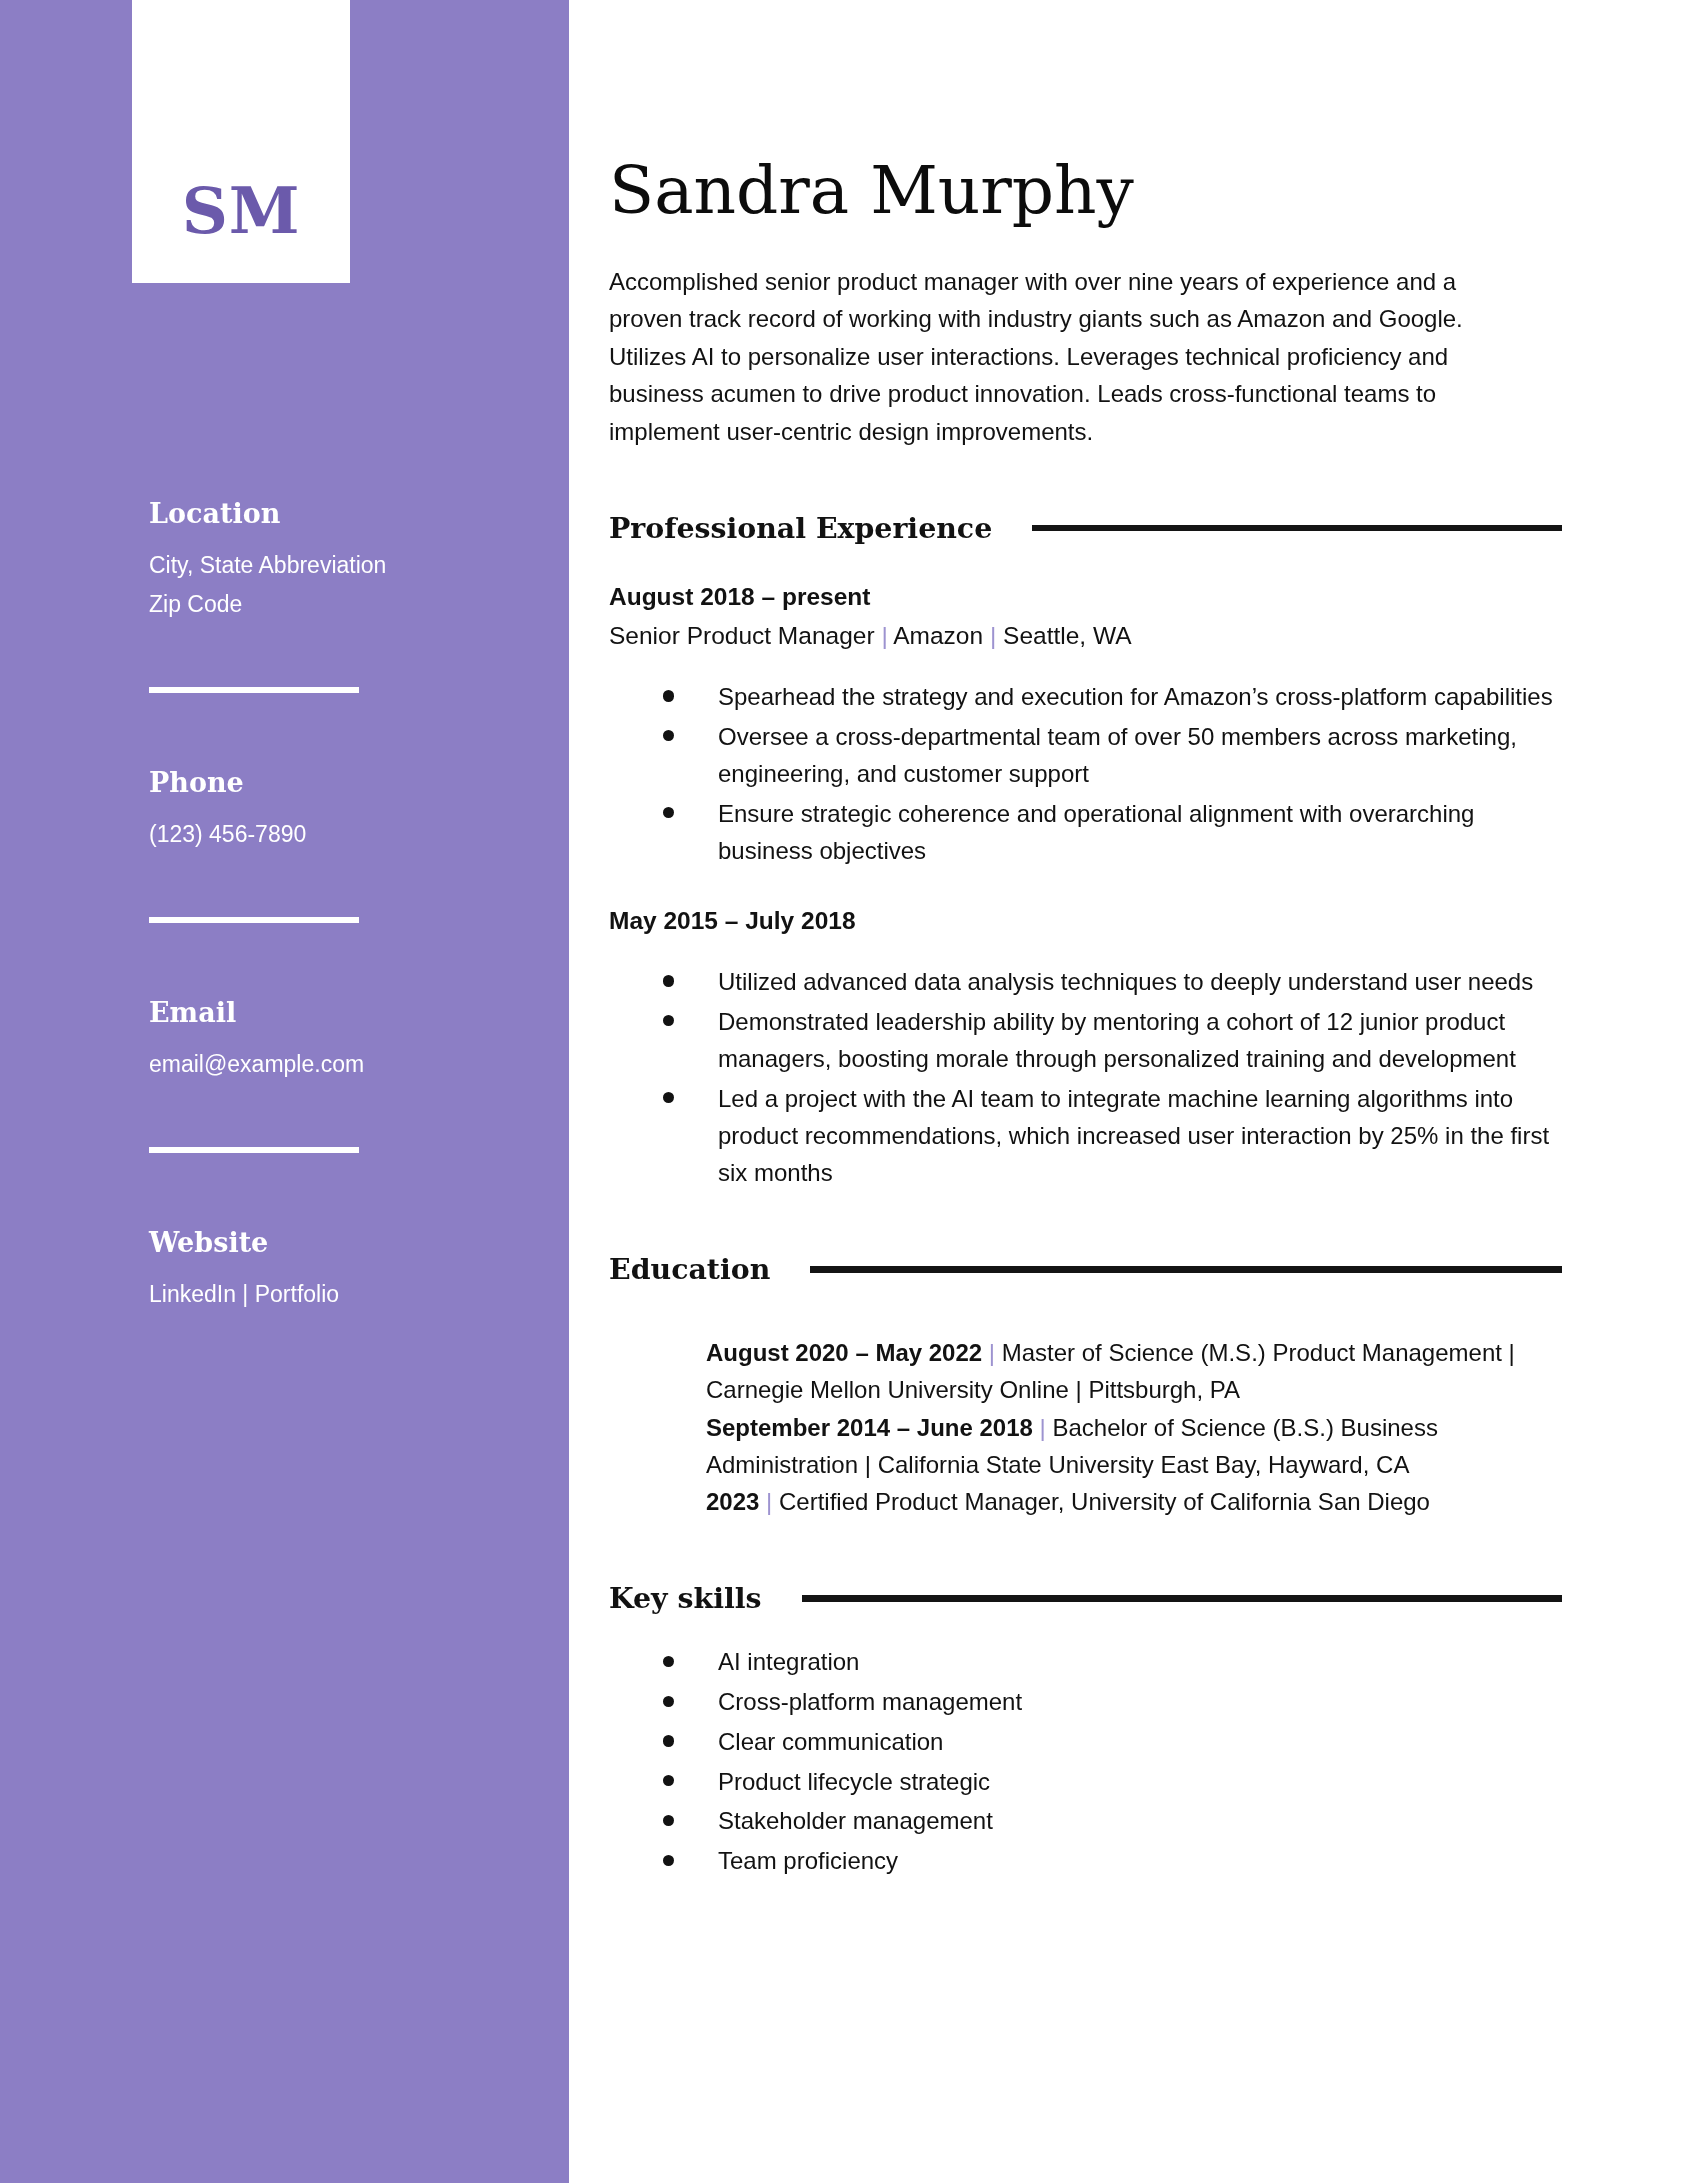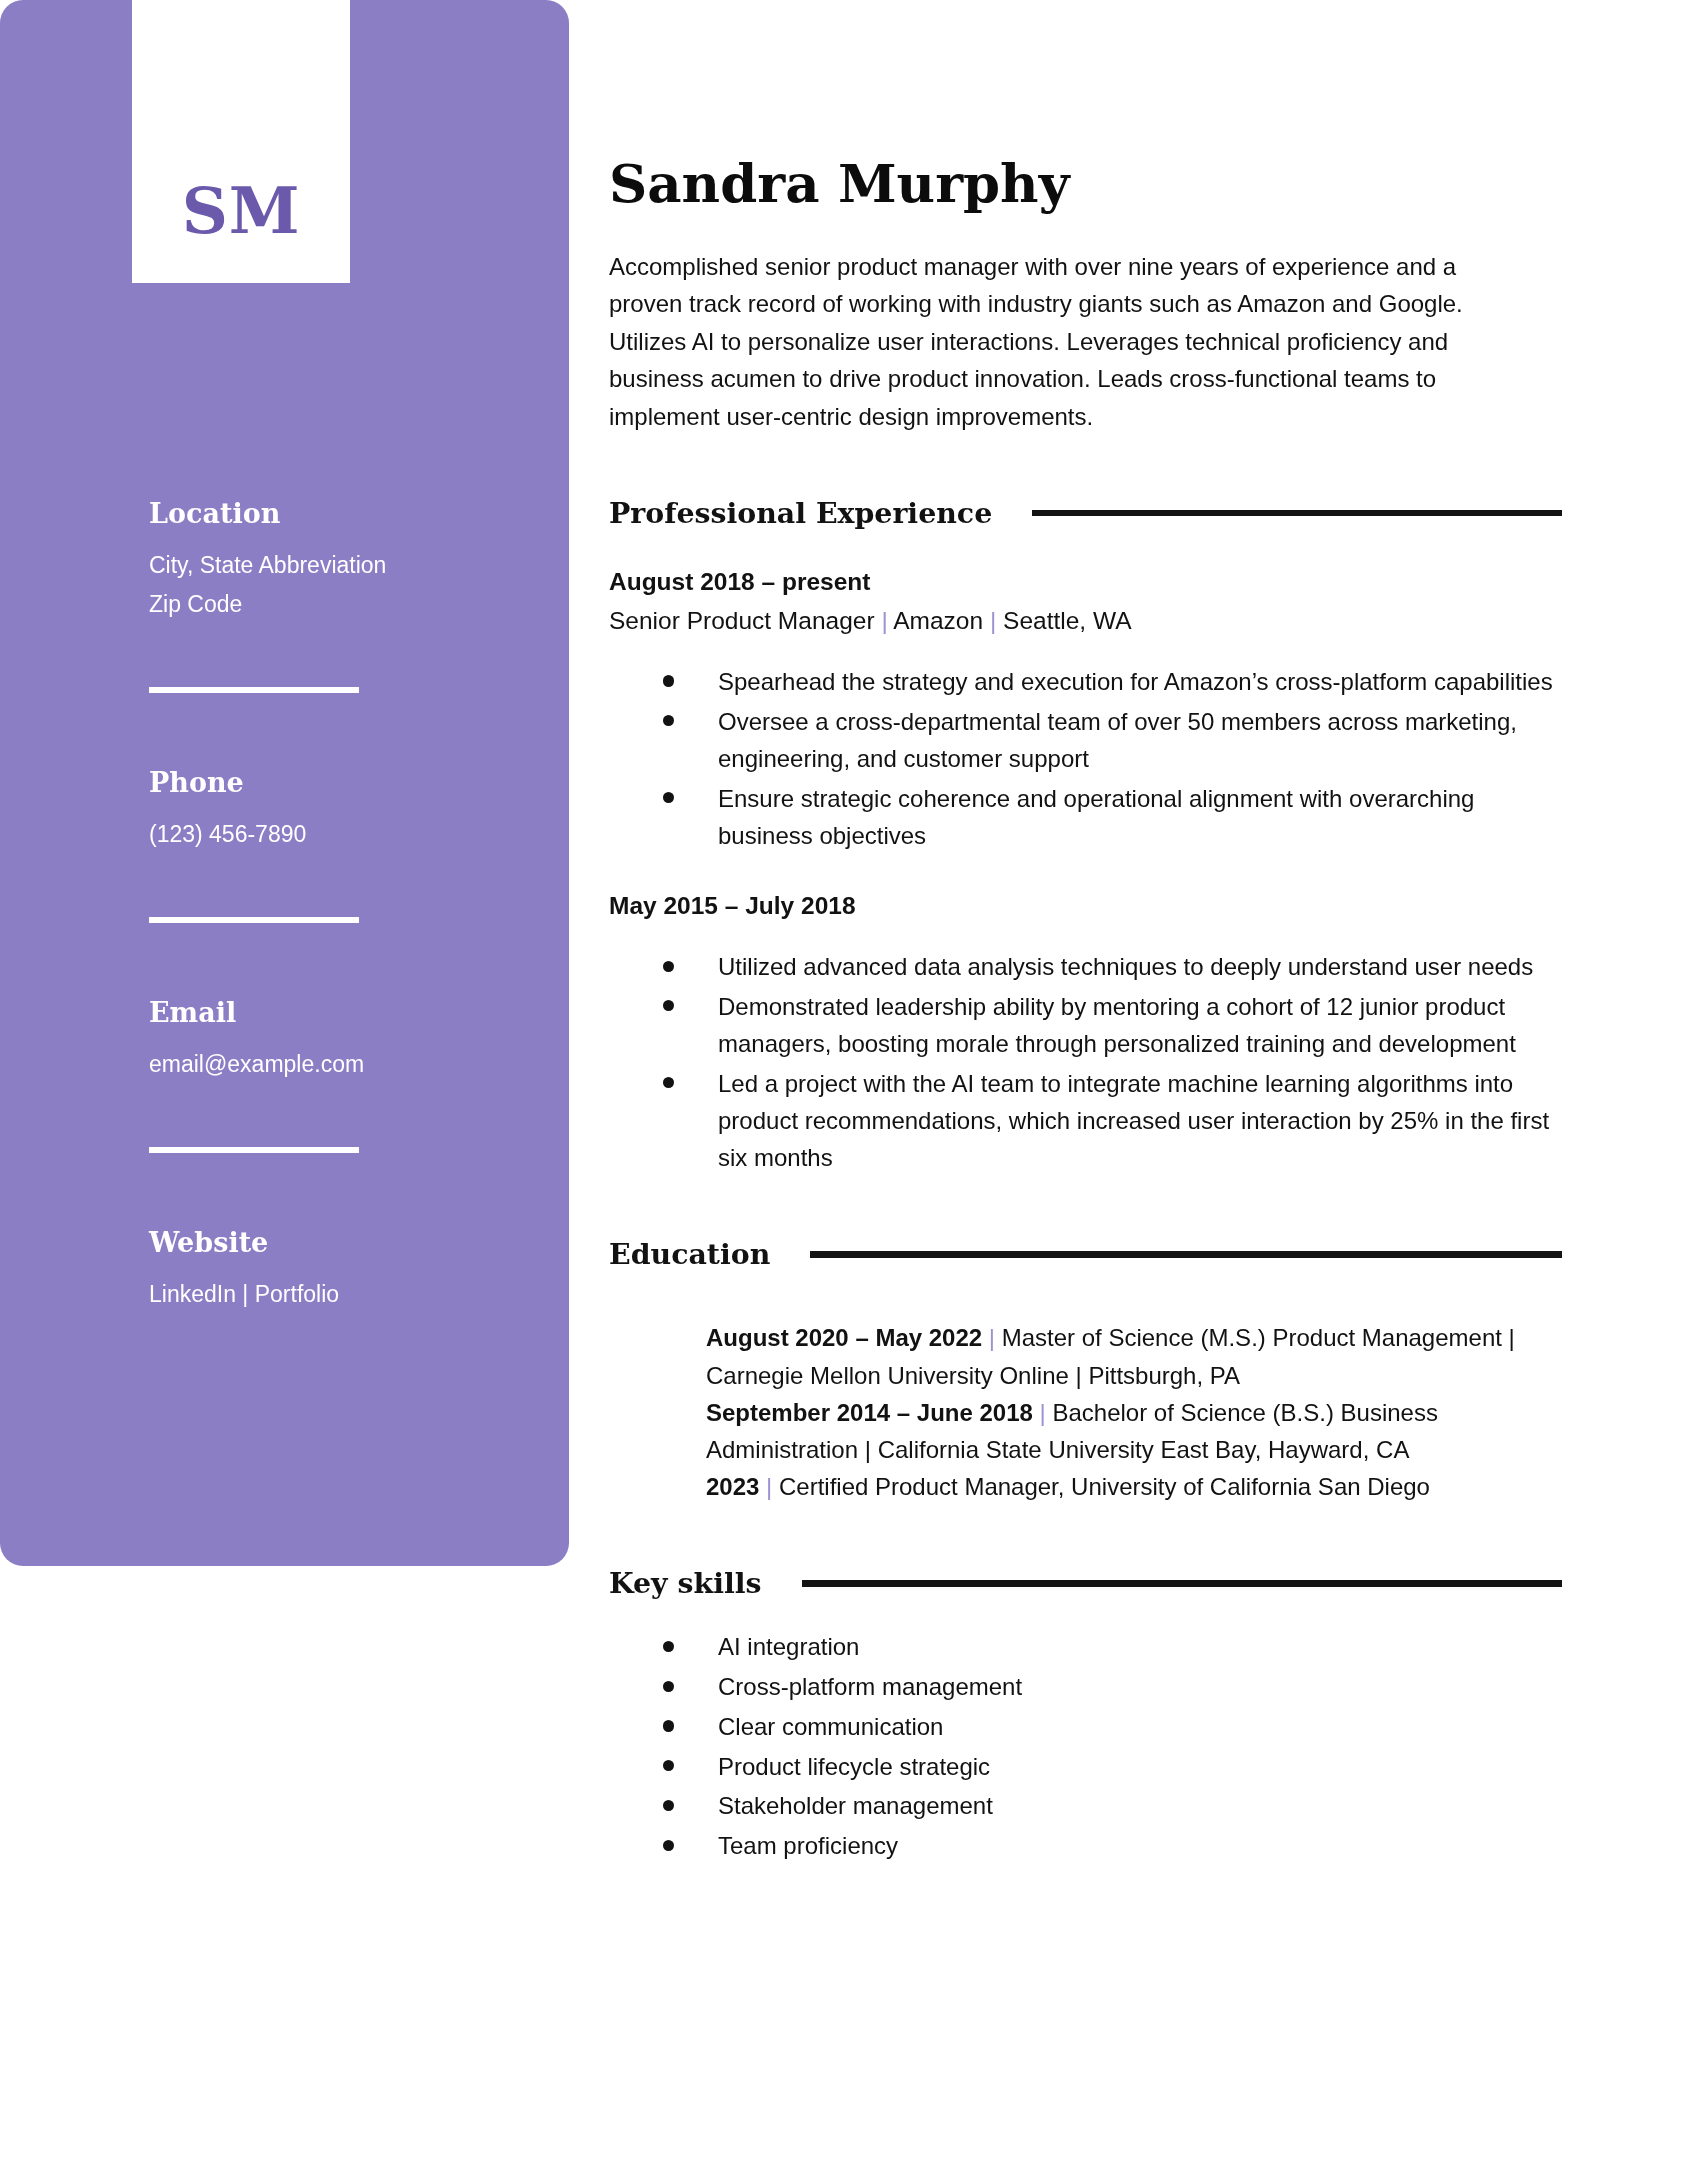--- a/index.html
+++ b/index.html
@@ -2,32 +2,32 @@
 <html style="font-size:10.6px"><head>
 <meta charset="utf-8">
 <style>
   html,body{margin:0;padding:0;}
   body{
     width:1687px;height:2183px;position:relative;overflow:hidden;
     background:#ffffff;color:#121212;
     font-family:"Liberation Sans","DejaVu Sans",sans-serif;
   }
   
-  .sidebar{position:absolute;left:0;top:0;width:569px;height:1566px;background:var(--purple,#8C7EC5);border-radius:23px;}
+  .sidebar{position:absolute;left:0;top:0;width:569px;height:2183px;background:var(--purple,#8C7EC5);}
   .mono-box{position:absolute;left:132px;top:0;width:218px;height:283px;background:#ffffff;
     display:flex;align-items:flex-end;justify-content:center;}
   .mono{font-family:"DejaVu Serif","Liberation Serif",serif;font-weight:700;font-size:64px;line-height:1;
     color:var(--mono,#6B5AAB);padding-bottom:40px;letter-spacing:0.7px;}
   .side-sections{position:absolute;left:149px;top:498px;width:364px;color:#ffffff;}
   .side-title{font-family:"DejaVu Serif","Liberation Serif",serif;font-weight:700;font-size:27px;line-height:1.2;margin:0 0 16px;}
   .side-line{font-size:23px;line-height:1.67;font-weight:400;}
   .side-divider{width:210px;height:5.3px;background:#ffffff;margin:64px 0 74px;}
   
   .main{position:absolute;left:609px;top:0;width:953px;}
-  .name{font-family:"DejaVu Serif","Liberation Serif",serif;font-weight:700;font-size:53px;line-height:1.15;
+  .name{font-family:"DejaVu Serif","Liberation Serif",serif;font-weight:400;font-size:66px;line-height:1.15;
     margin:153px 0 8px;color:#0c0c0c;}
   .summary{margin-top:34px;width:887px;font-size:24px;line-height:1.56;}
   .sec-head{display:flex;align-items:center;margin-top:61px;}
   .sec-title{font-family:"DejaVu Serif","Liberation Serif",serif;font-weight:700;font-size:28.4px;line-height:1.2;white-space:nowrap;}
   .sec-rule{flex:1;height:6.6px;background:var(--rule,#141414);margin-left:40px;}
   .job{margin-top:38px;}
   .job-dates{font-size:24.5px;font-weight:700;}
   .job-role{font-size:24.5px;margin-top:10.6px;}
   .pipe{color:var(--pipe,#9D93D0);}
   .bullets{list-style:none;margin:28px 0 0;padding:0 0 0 109px;}

